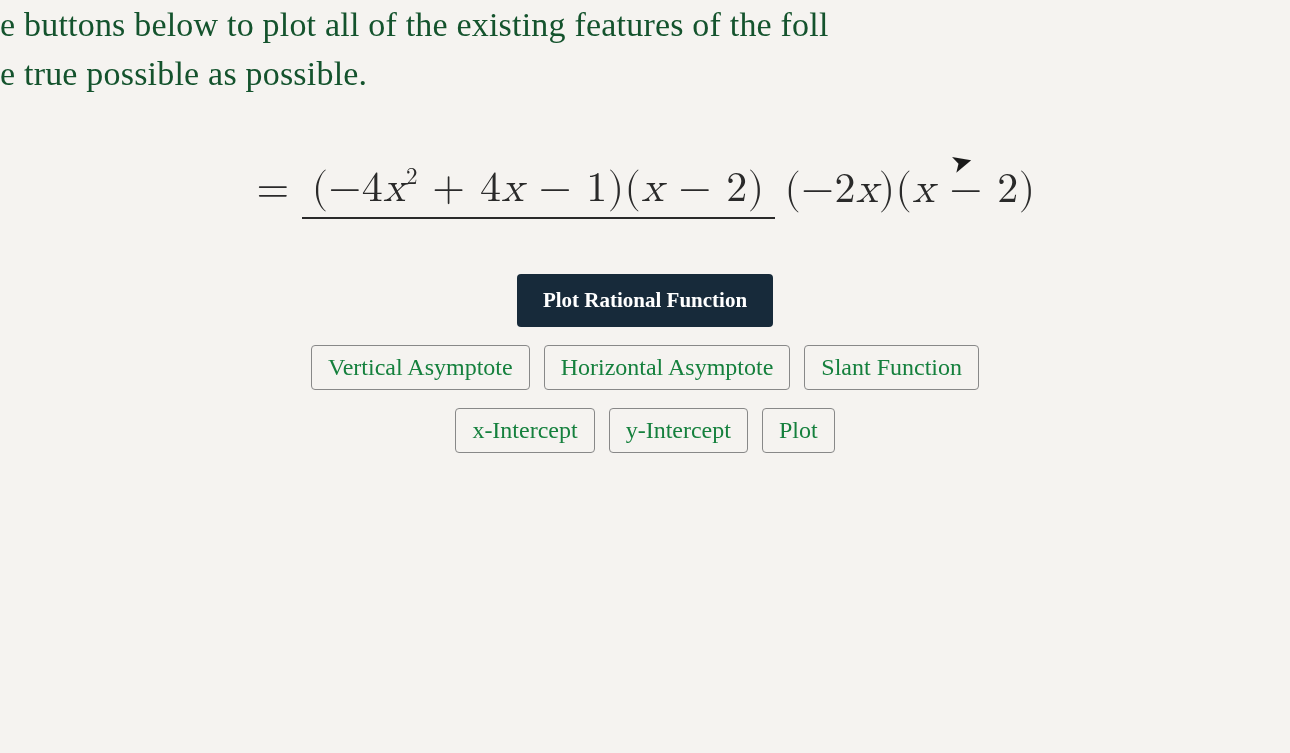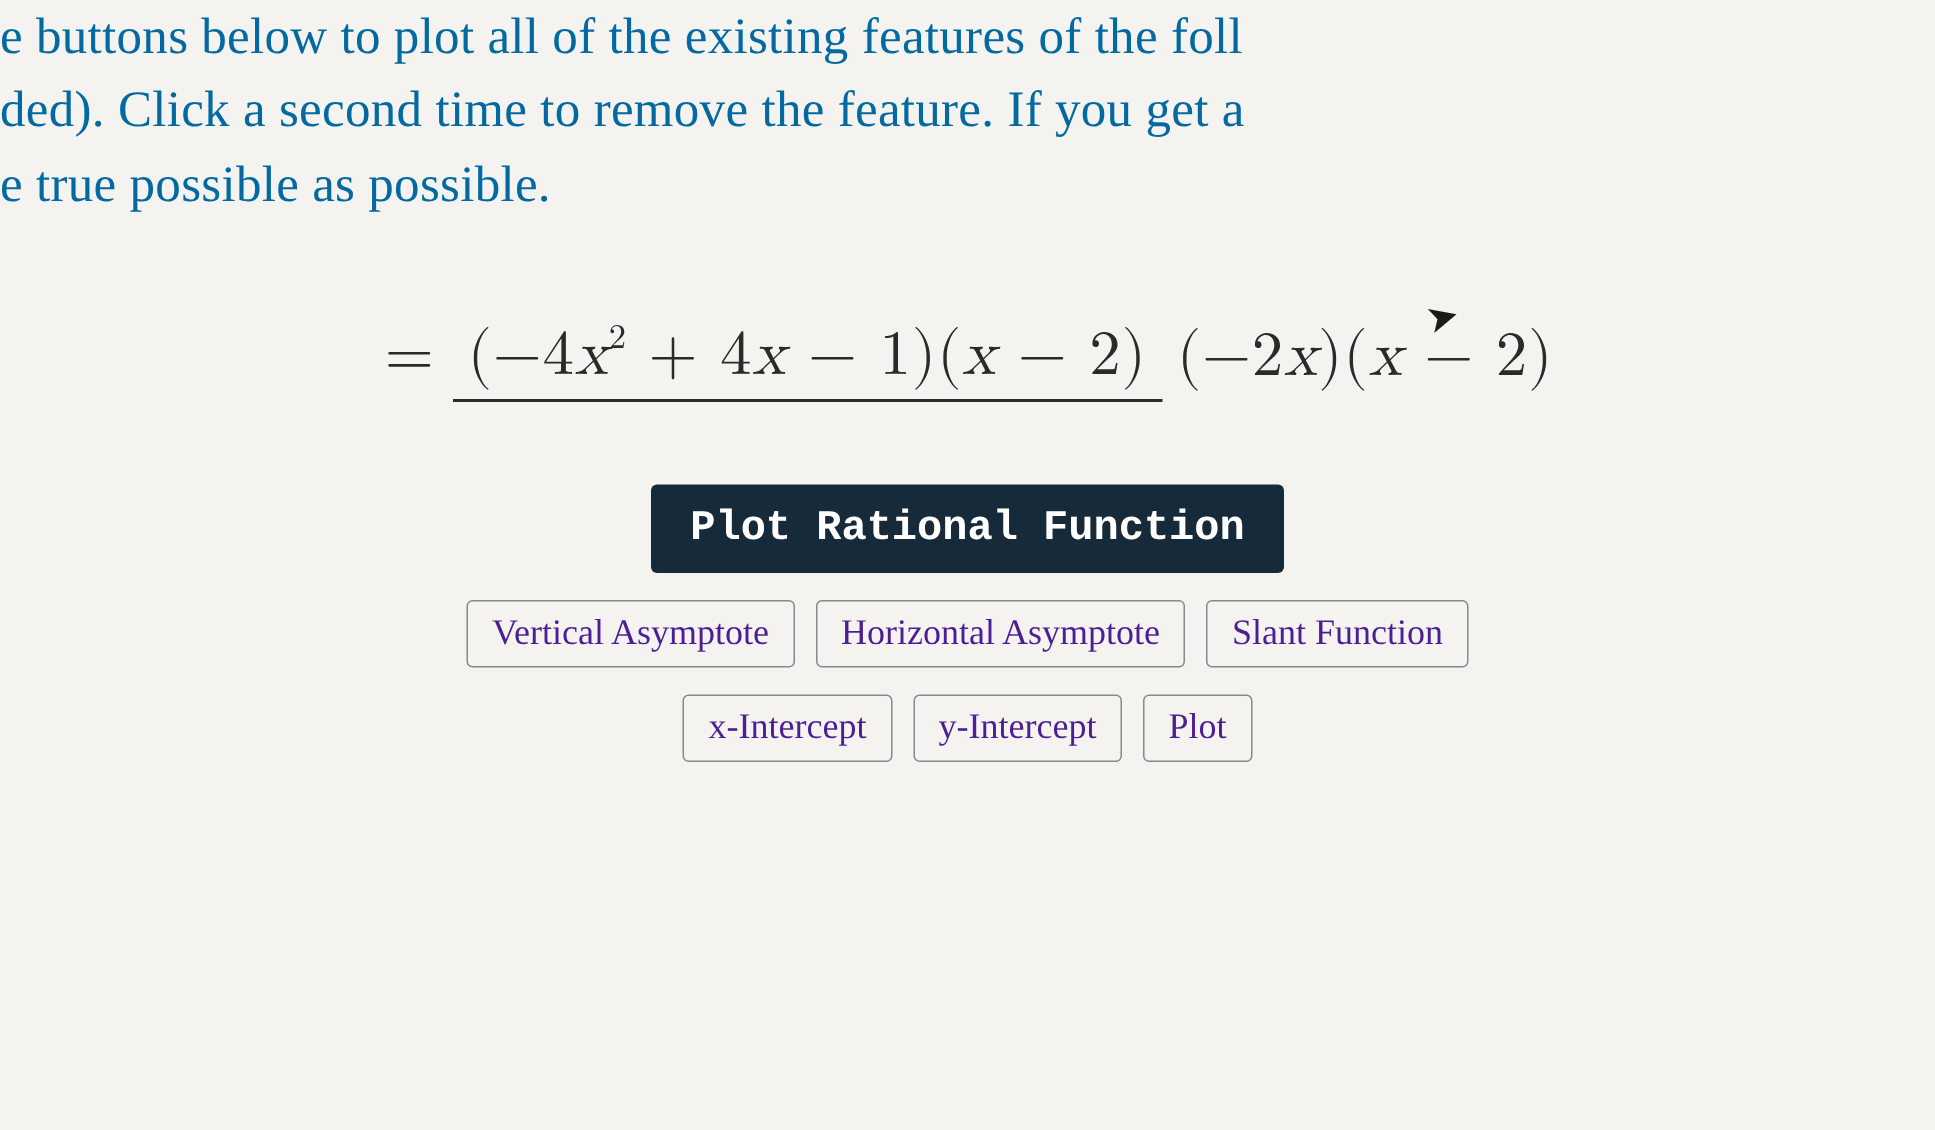--- a/index.html
+++ b/index.html
@@ -14,21 +14,21 @@
   }
   .page {
     width: 100%;
     height: 100%;
     box-sizing: border-box;
     padding: 0;
   }
   .instructions {
     font-size: 34px;
     line-height: 1.45;
-    color: #0369a1;
+    color: #14532d;
     padding: 0 0 10px 0;
     letter-spacing: 0.2px;
   }
   .instructions .line { display:block; }
   .equation-wrap {
     text-align: center;
     margin-top: 50px;
     margin-bottom: 55px;
   }
   .equation {
@@ -74,50 +74,49 @@
   }
   .buttons-area {
     display: flex;
     flex-direction: column;
     align-items: center;
     gap: 18px;
   }
   .btn-primary {
     background: #172a3a;
     color: #ffffff;
-    font-family: Liberation Mono, monospace;
+    font-family: Liberation Serif, serif;
     font-weight: bold;
-    font-size: 28px;
+    font-size: 21px;
     padding: 14px 26px;
     border: none;
     border-radius: 4px;
     cursor: pointer;
   }
   .btn-row {
     display: flex;
     gap: 14px;
   }
   .btn-secondary {
     background: #f5f3f0;
-    color: #4c1d95;
+    color: #15803d;
     font-family: Georgia, 'Times New Roman', serif;
     font-size: 24px;
     padding: 8px 16px;
     border: 1.5px solid #888;
     border-radius: 4px;
     cursor: pointer;
   }
 </style>
 </head>
 <body>
 
 <div class="page">
   <div class="instructions">
     <span class="line">e buttons below to plot all of the existing features of the foll</span>
-    <span class="line">ded). Click a second time to remove the feature. If you get a</span>
     <span class="line">e true possible as possible.</span>
   </div>
 
   <div class="equation-wrap">
     <span class="equation">
       <span class="eq-eq">=</span>
       <span class="fraction">
         <span class="numer">(−4<span class="mi">x</span><span class="sup">2</span> + 4<span class="mi">x</span> − 1)(<span class="mi">x</span> − 2)</span>
         <span class="denom">(−2<span class="mi">x</span>)(<span class="mi">x</span> − 2)</span>
         <span class="cursor-arrow">➤</span>

